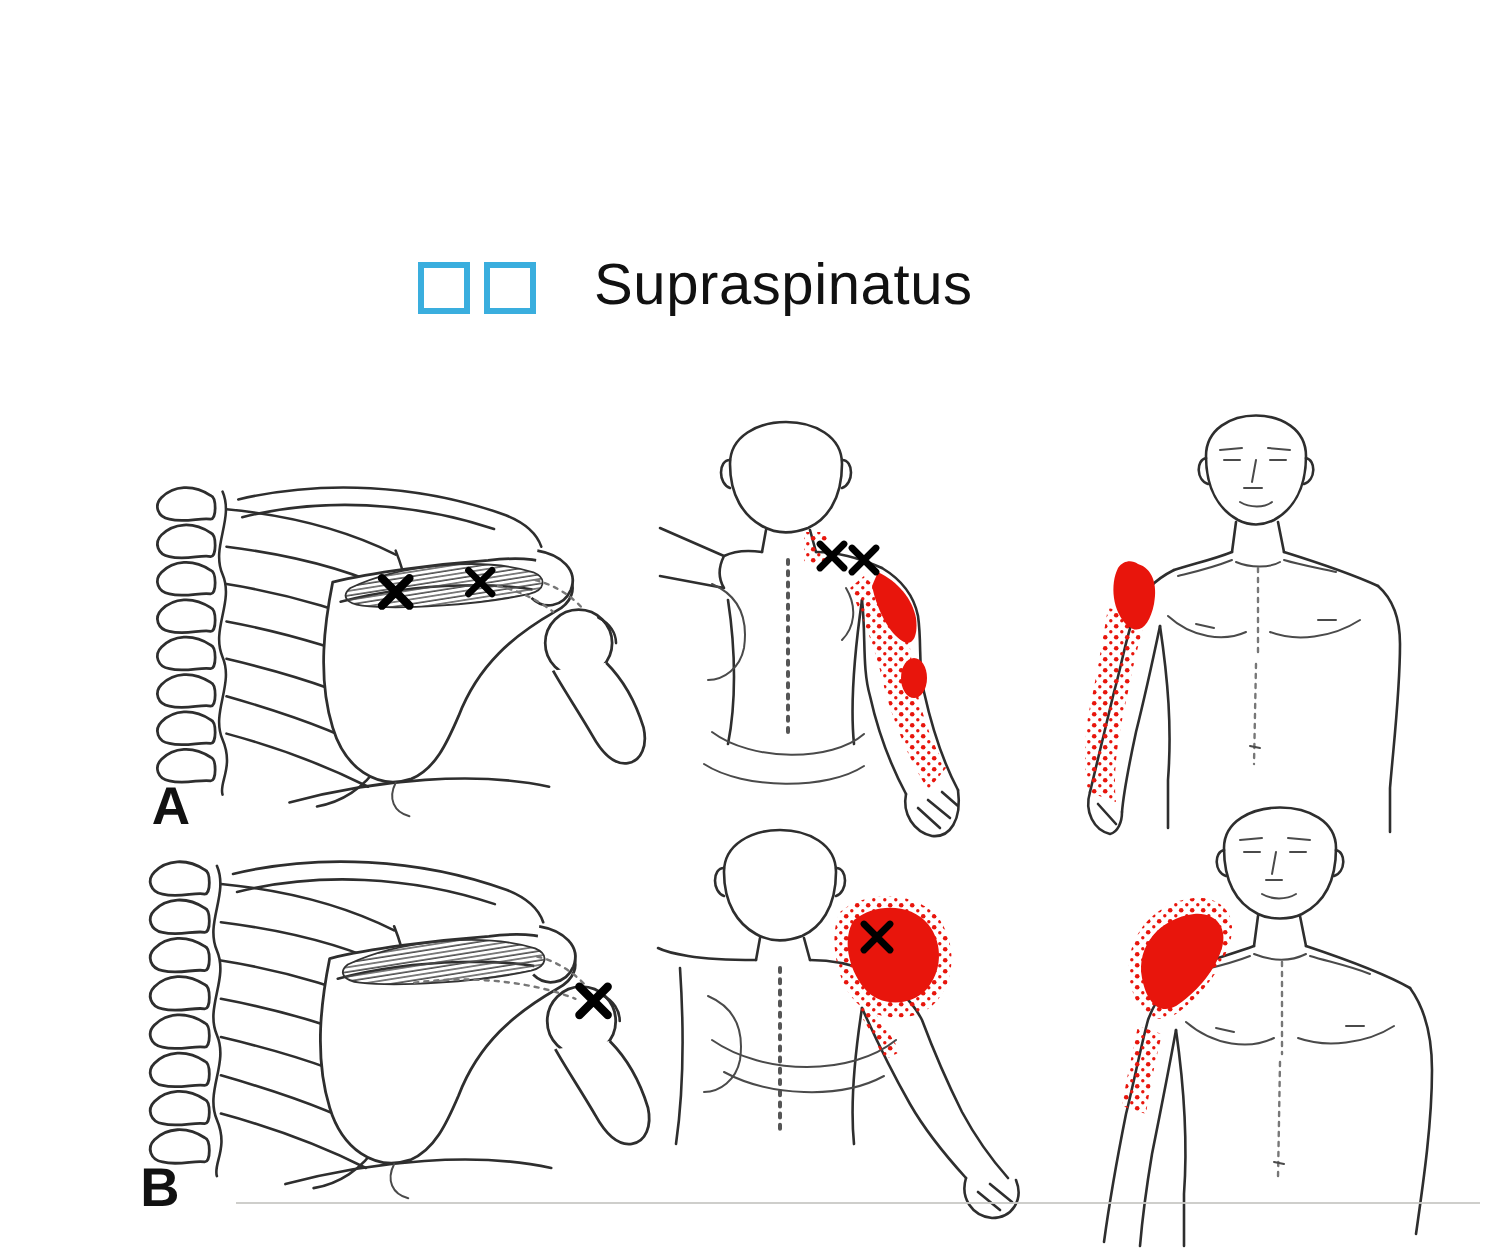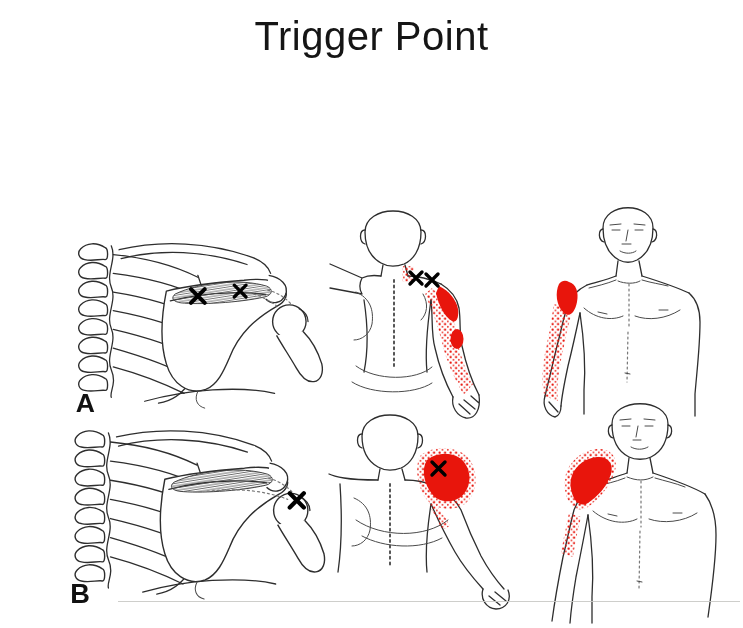--- a/index.html
+++ b/index.html
@@ -77,22 +77,26 @@
         <g>
           <circle class="bone" cx="243" cy="89" r="17"></circle>
           <path class="ln" d="M253 76 C259 79 262 84 262 89"></path>
           <path class="bone" d="M257 99 C265 107 272 119 276 132 C278 141 275 149 268 150 C261 151 255 145 250 136 C243 124 235 112 230 103"></path>
           <path class="lt" d="M150 160 C146 168 149 175 157 177"></path>
         </g>
       </symbol>
     </defs>
   </svg>
 
-  <div id="title" class="abs">Trigger Point</div>
-
+
+  <div id="bullet-row" class="abs">
+    <span class="sq"></span>
+    <span class="sq"></span>
+    <span id="subtitle">Supraspinatus</span>
+  </div>
 
   <svg class="abs" style="left:48px;top:234px" width="280" height="182" viewBox="0 0 280 185">
     <use href="#skel"></use>
     <g>
       <path class="xmark-lg" d="M143 56 L157 70 M157 56 L143 70"></path>
       <path class="xmark" d="M187 52 L199 64 M199 52 L187 64"></path>
       <path class="fdots" d="M202 60 C212 62 222 67 230 73"></path>
     </g>
     <text class="lbl" x="26" y="181">A</text>
   </svg>

